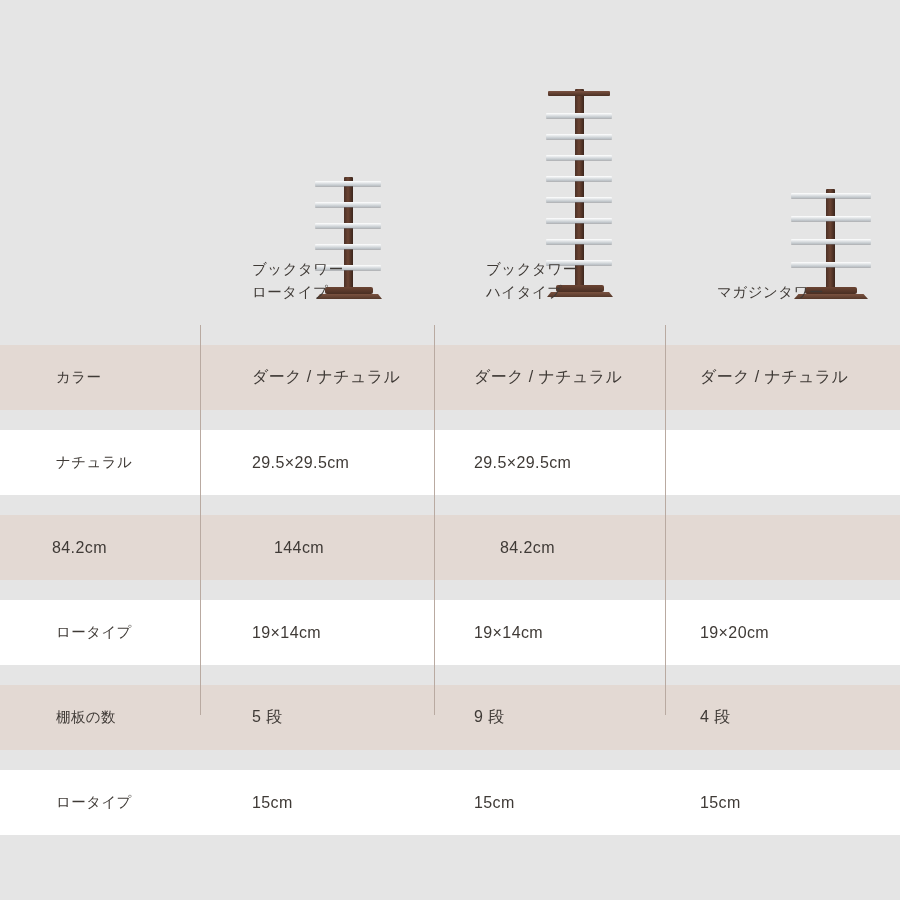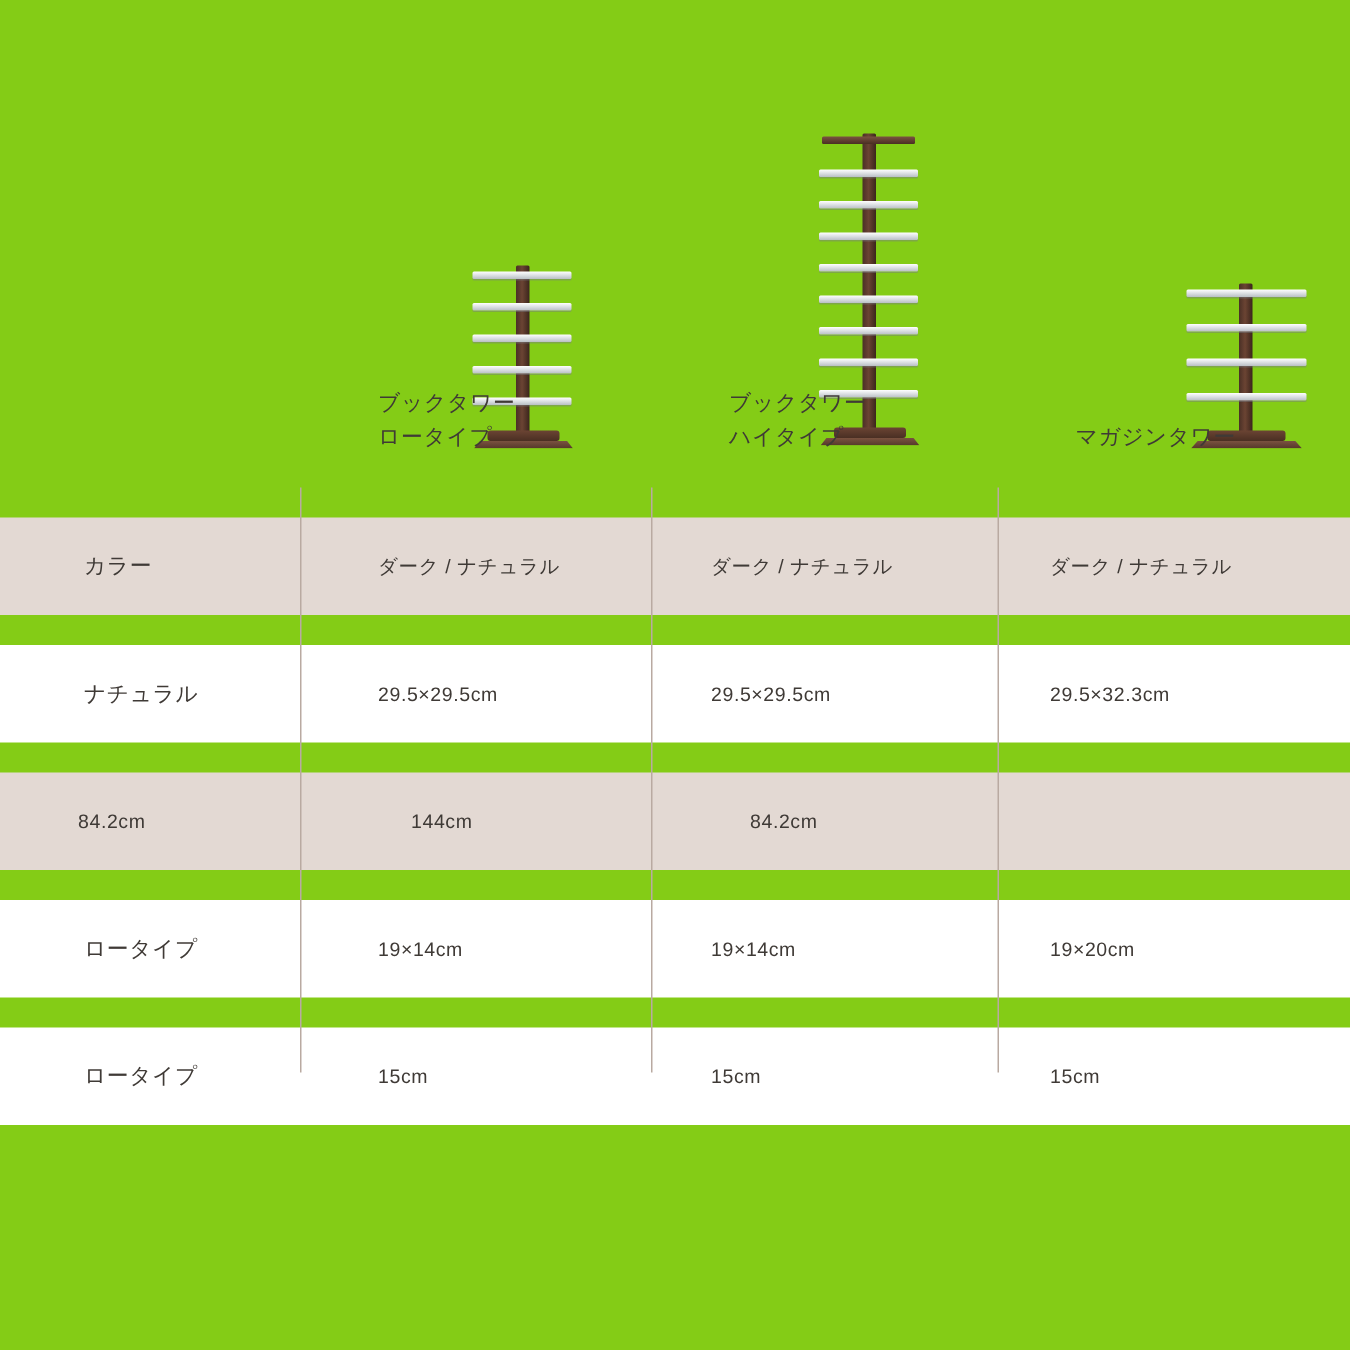--- a/index.html
+++ b/index.html
@@ -12,21 +12,21 @@
     height: 900px;
     font-family: "Liberation Sans", "DejaVu Sans", sans-serif;
     color: #3c3632;
     overflow: hidden;
   }
 
   .page {
     position: relative;
     width: 900px;
     height: 900px;
-    background: #84cc16;
+    background: #e5e5e5;
   }
 
   
   .header {
     position: absolute;
     left: 0;
     top: 0;
     width: 900px;
     height: 325px;
   }
@@ -118,21 +118,21 @@
     box-sizing: border-box;
     margin-top: 20px;
   }
   .row.shaded { background: #e3d9d3; }
   .row.plain  { background: #ffffff; }
 
   .cell {
     box-sizing: border-box;
     display: flex;
     align-items: center;
-    font-size: 13px;
+    font-size: 16px;
     letter-spacing: 0.4px;
     color: #3f3a36;
   }
   .cell.label {
     width: 200px;
     padding-left: 56px;
     font-size: 14.5px;
   }
   .cell.v1 { width: 234px; padding-left: 52px; }
   .cell.v2 { width: 231px; padding-left: 40px; }
@@ -212,36 +212,41 @@
       <div class="cell label">カラー</div>
       <div class="cell v1">ダーク / ナチュラル</div>
       <div class="cell v2">ダーク / ナチュラル</div>
       <div class="cell v3">ダーク / ナチュラル</div>
     </div>
 
     <div class="row plain">
       <div class="cell label">ナチュラル</div>
       <div class="cell v1">29.5×29.5cm</div>
       <div class="cell v2">29.5×29.5cm</div>
-      <div class="cell v3">29.5×32.3cm</div>
     </div>
 
     <div class="row shaded">
       <div class="cell v1">84.2cm</div>
       <div class="cell v2">144cm</div>
       <div class="cell v3">84.2cm</div>
     </div>
 
     <div class="row plain">
       <div class="cell label">ロータイプ</div>
       <div class="cell v1">19×14cm</div>
       <div class="cell v2">19×14cm</div>
       <div class="cell v3">19×20cm</div>
     </div>
 
+    <div class="row shaded">
+      <div class="cell label">棚板の数</div>
+      <div class="cell v1">5 段</div>
+      <div class="cell v2">9 段</div>
+      <div class="cell v3">4 段</div>
+    </div>
 
     <div class="row plain">
       <div class="cell label">ロータイプ</div>
       <div class="cell v1">15cm</div>
       <div class="cell v2">15cm</div>
       <div class="cell v3">15cm</div>
     </div>
 
     <div class="vline a"></div>
     <div class="vline b"></div>

